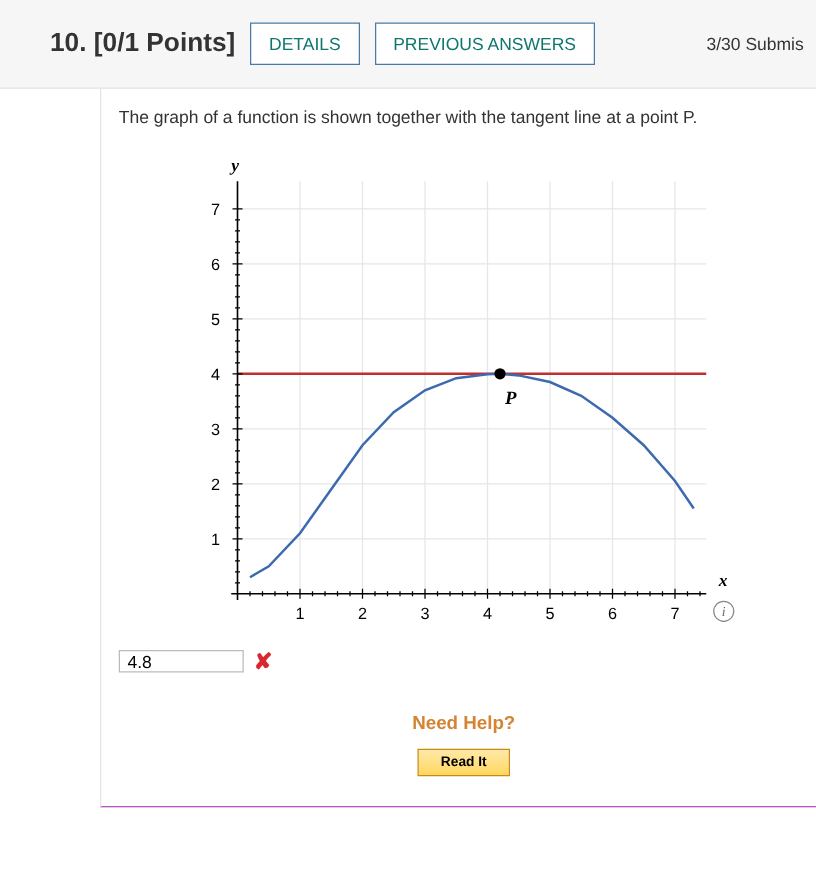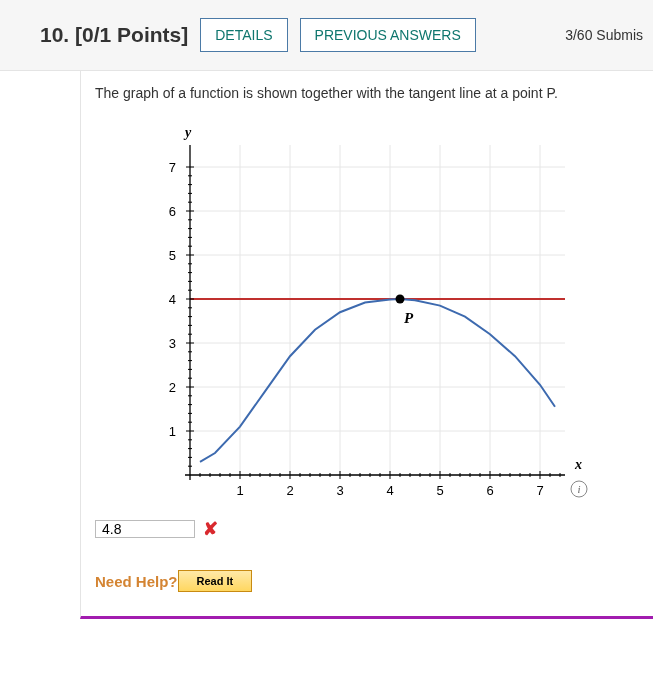--- a/index.html
+++ b/index.html
@@ -25,36 +25,36 @@
     color: #0f766e;
     background: #fff;
     padding: 8px 14px;
     font-size: 14px;
     cursor: pointer;
     font-family: inherit;
   }
   .sub { margin-left: auto; color: #333; padding-right: 0; }
   .content {
     border-left: 1px solid #e4e4e4;
-    border-bottom: 3px solid #a21caf;
+    border-bottom: 1px solid #a21caf;
     margin-left: 80px;
     padding: 14px 6px 24px 14px;
   }
   .prompt { margin: 0 0 14px 0; }
   .chart-wrap { padding-left: 40px; }
   .question2 { margin: 18px 0 8px 0; }
   .ans-row { display: flex; align-items: center; gap: 8px; }
   .ans-input {
     width: 100px; height: 18px;
     border: 1px solid #bbb;
     padding: 2px 6px;
     font-size: 14px;
   }
   .wrong { color: #d9292e; font-weight: bold; font-size: 18px; }
-  .help-row { margin-top: 30px; display: flex; align-items: center; gap: 0; }
+  .help-row { margin-top: 30px; display: flex; align-items: center; gap: 12px; flex-direction: column; }
   .need-help { color: #d48432; font-weight: bold; font-size: 15px; }
   .readit {
     background: linear-gradient(#ffe9a8, #ffd760);
     border: 1px solid #c88a12;
     font-size: 11px;
     font-weight: bold;
     padding: 4px 18px;
     cursor: pointer;
     font-family: inherit;
   }
@@ -71,21 +71,21 @@
 </head>
 <body>
 
 <div class="header">
   <span class="qnum">
     <span>10.</span>
     <span>[0/1 Points]</span>
   </span>
   <button class="btn">DETAILS</button>
   <button class="btn">PREVIOUS ANSWERS</button>
-  <span class="sub">3/60 Submis</span>
+  <span class="sub">3/30 Submis</span>
 </div>
 
 <div class="content">
   <p class="prompt">The graph of a function is shown together with the tangent line at a point P.</p>
 
   <div class="chart-wrap">
     <svg id="chart-svg" width="470" height="400">
         <line x1="105" y1="360" x2="105" y2="30" class="grid-line"></line>
         <line x1="155" y1="360" x2="155" y2="30" class="grid-line"></line>
         <line x1="205" y1="360" x2="205" y2="30" class="grid-line"></line>

